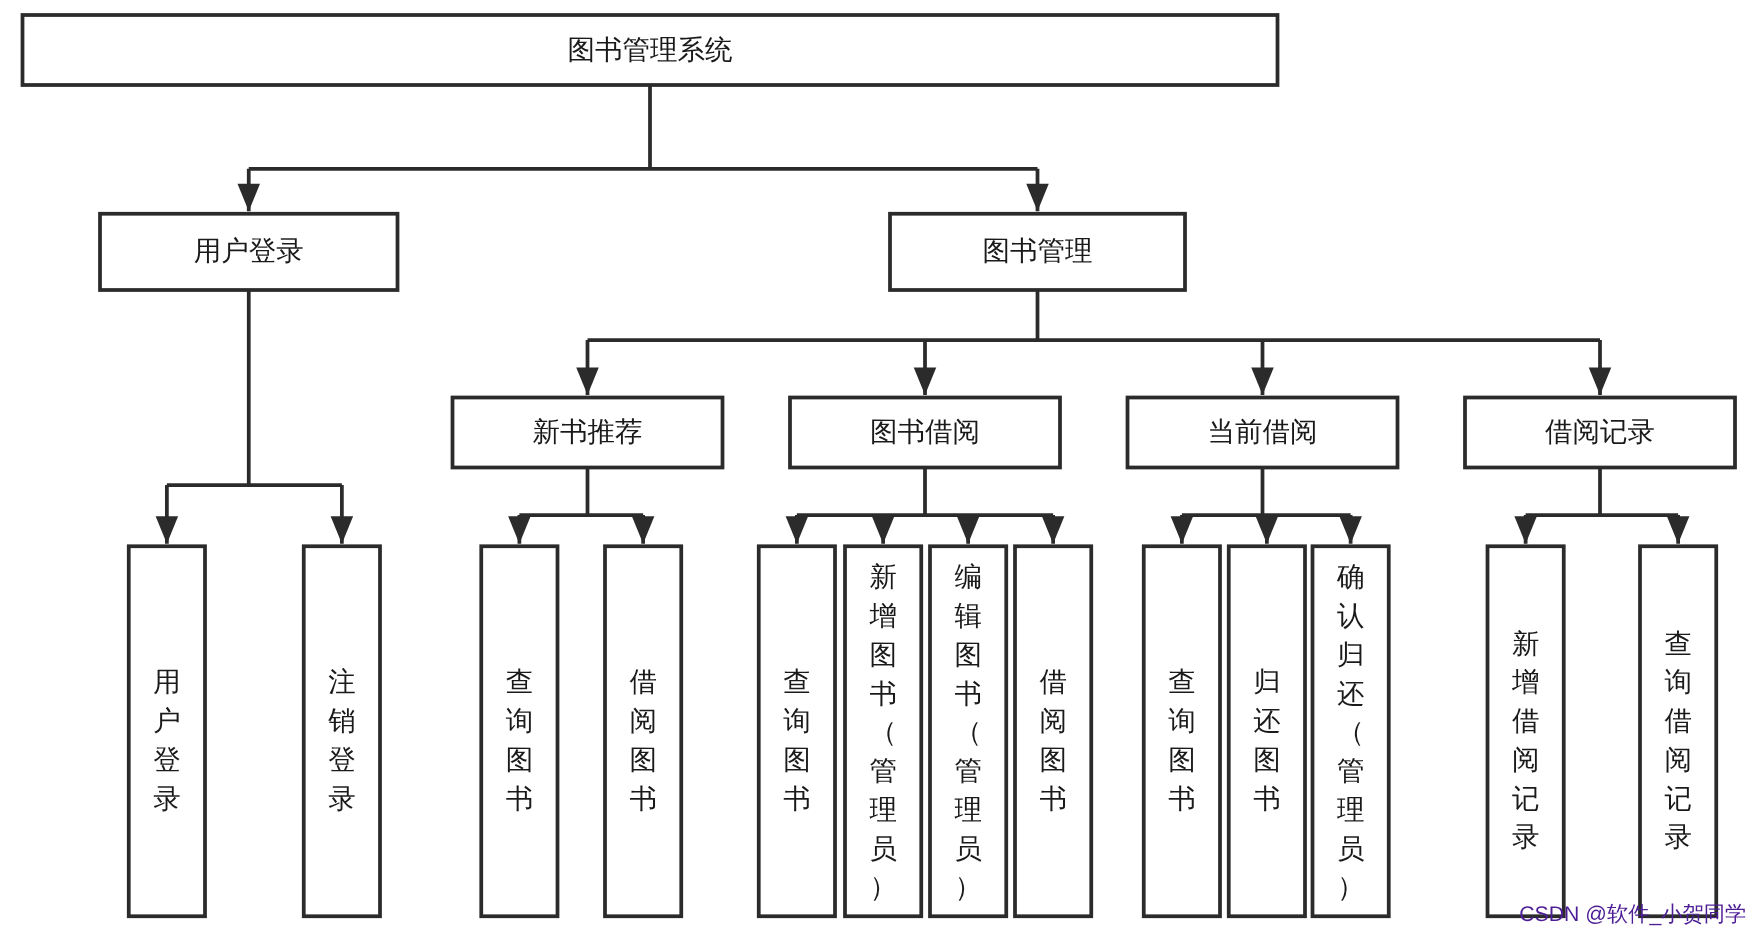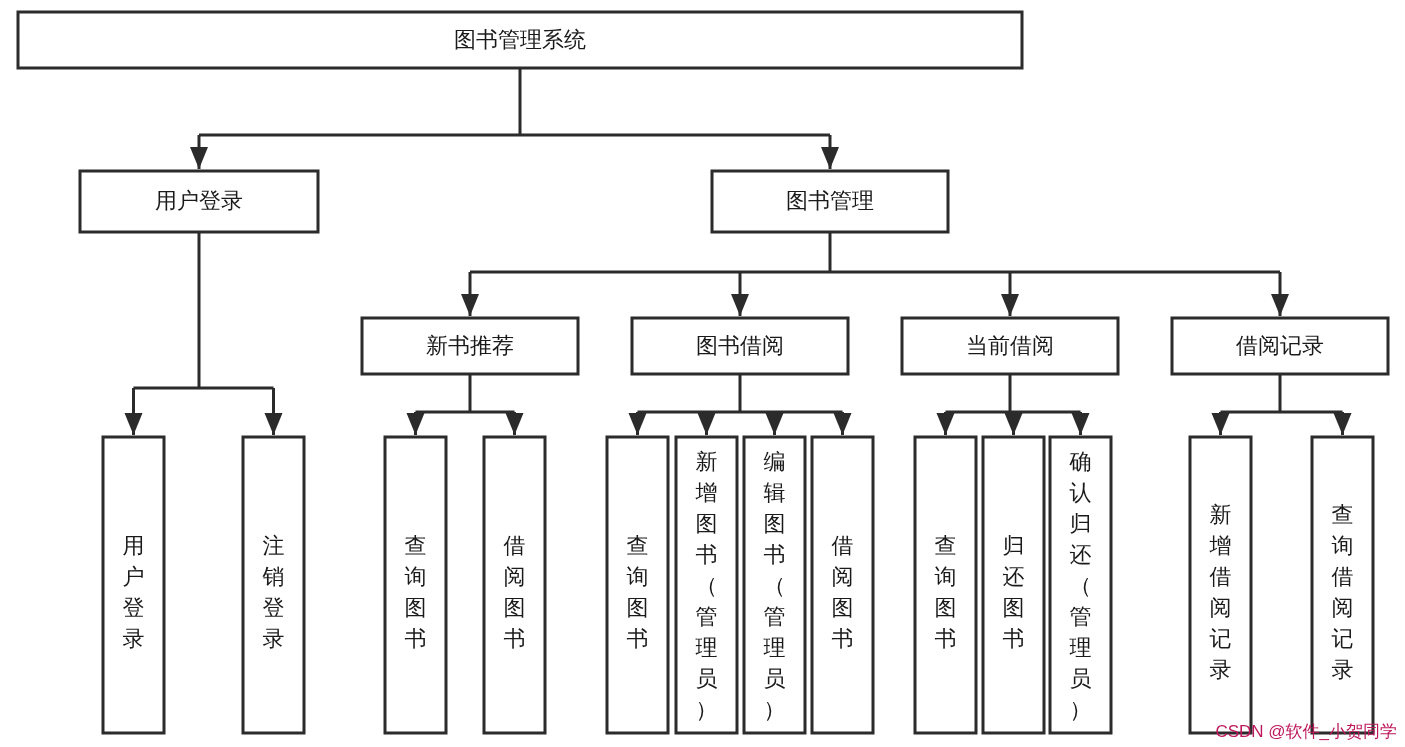--- a/index.html
+++ b/index.html
@@ -5,21 +5,21 @@
   html,body{margin:0;padding:0;background:#ffffff;}
   body{width:1405px;height:747px;overflow:hidden;
        font-family:"Liberation Sans","DejaVu Sans",sans-serif;}
   #diagram-root{position:relative;width:1405px;height:747px;background:#ffffff;}
   svg.flow{position:absolute;left:0;top:0;width:1405px;height:747px;}
   .box-rect{fill:#ffffff;stroke:#2b2b2b;stroke-width:3;}
   .conn{stroke:#2b2b2b;stroke-width:3;fill:none;}
   .arrow-head{fill:#2b2b2b;stroke:none;}
   .node-label{font-family:"Liberation Sans","DejaVu Sans",sans-serif;
               fill:#1a1a1a;font-size:22px;text-anchor:middle;dominant-baseline:middle;}
-  .watermark{position:absolute;right:8px;bottom:4px;font-size:17px;color:#be185d;
+  .watermark{position:absolute;right:8px;bottom:4px;font-size:17px;color:#4c1d95;
              font-family:"Liberation Sans","DejaVu Sans",sans-serif;white-space:nowrap;}
 </style>
 </head>
 <body>
 
 <div id="diagram-root">
   <svg class="flow" viewBox="0 0 1405 747">
     <g id="connectors">
         <line x1="520" y1="68" x2="520" y2="135" class="conn"></line>
         <line x1="199" y1="135" x2="830" y2="135" class="conn"></line>

